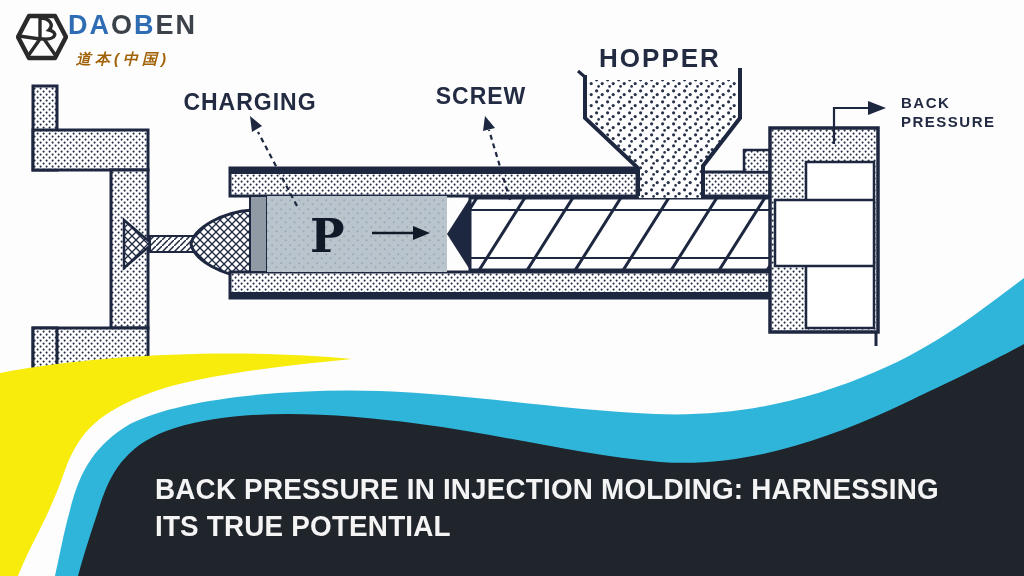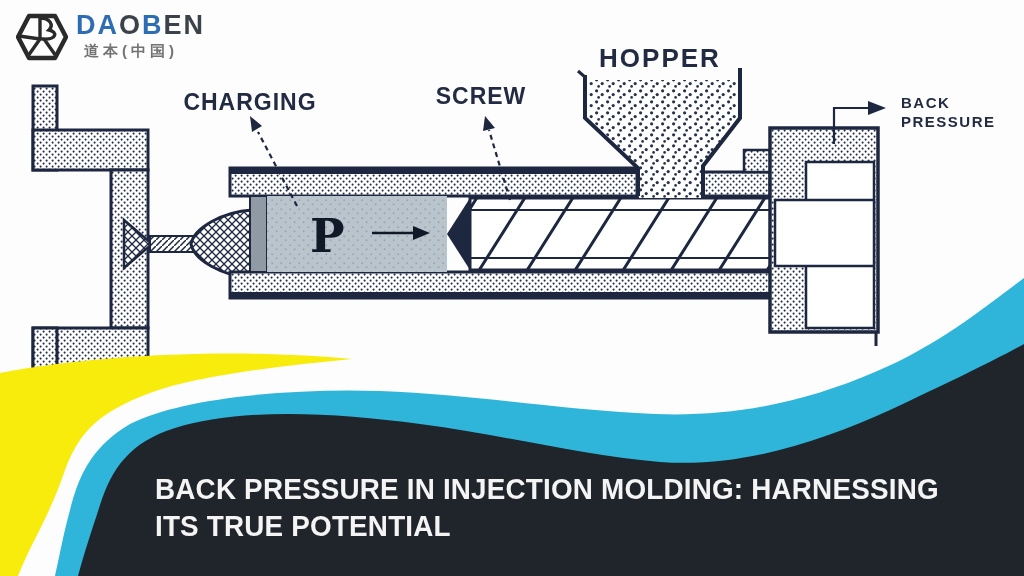--- a/index.html
+++ b/index.html
@@ -1,28 +1,28 @@
 <!DOCTYPE html>
 <html><head>
 <meta charset="utf-8">
 <style>
   html,body{margin:0;padding:0;background:#e8e8e8;}
   .stage{
     position:relative;width:1024px;height:576px;overflow:hidden;
     background:#fdfdfe;font-family:"Liberation Sans",sans-serif;
   }
   
-  .logo{position:absolute;left:16px;top:10px;display:flex;align-items:flex-start;gap:8px;}
+  .logo{position:absolute;left:16px;top:10px;display:flex;align-items:flex-start;}
   .logo-mark{width:52px;height:54px;flex:0 0 auto;}
   .logo-textcol{display:flex;flex-direction:column;}
   .logo-word{font-size:27px;font-weight:900;letter-spacing:2px;line-height:30px;}
   .logo-word span{display:inline-block;}
   .tone-blue{color:#2e6db4;}
   .tone-dark{color:#3c4249;}
-  .logo-sub{font-size:15px;font-weight:700;color:#737373;letter-spacing:4px;margin-top:2px;padding-left:8px;}
+  .logo-sub{font-size:15px;font-weight:700;color:#a16207;letter-spacing:4px;margin-top:10px;padding-left:8px;font-style:italic;}
   
   .layer{position:absolute;inset:0;width:1024px;height:576px;}
   
   .banner-title{
     position:absolute;left:155px;top:471px;width:860px;
     color:#f4f4f4;font-weight:800;font-size:29px;line-height:37px;
     letter-spacing:.2px;transform:scaleX(.96);transform-origin:left top;
     white-space:nowrap;
   }
 </style>

